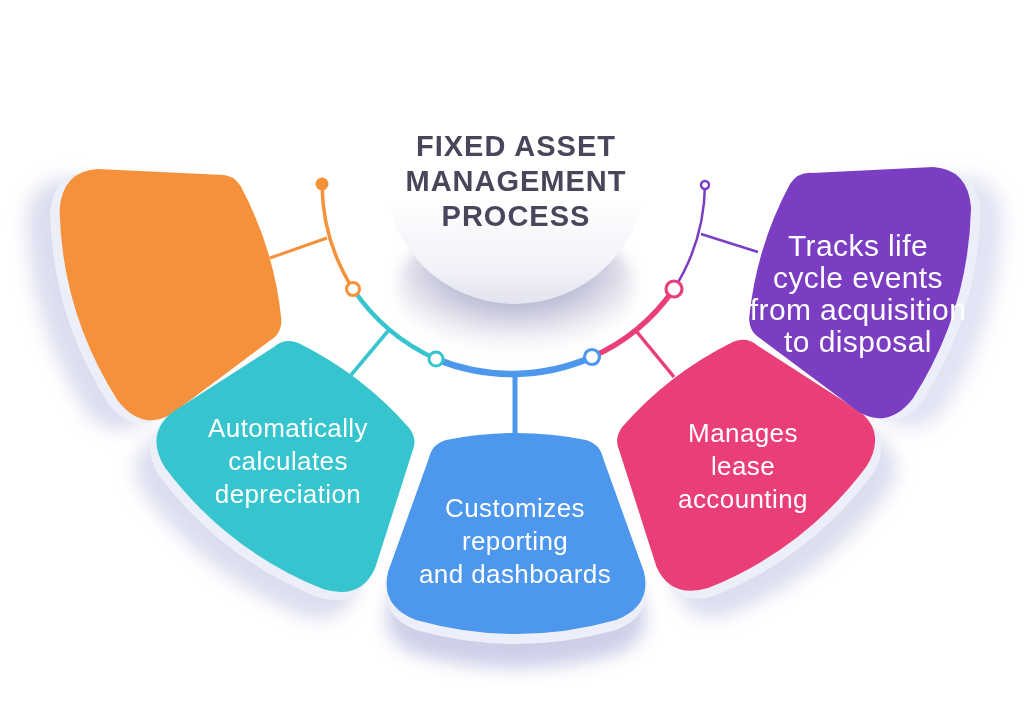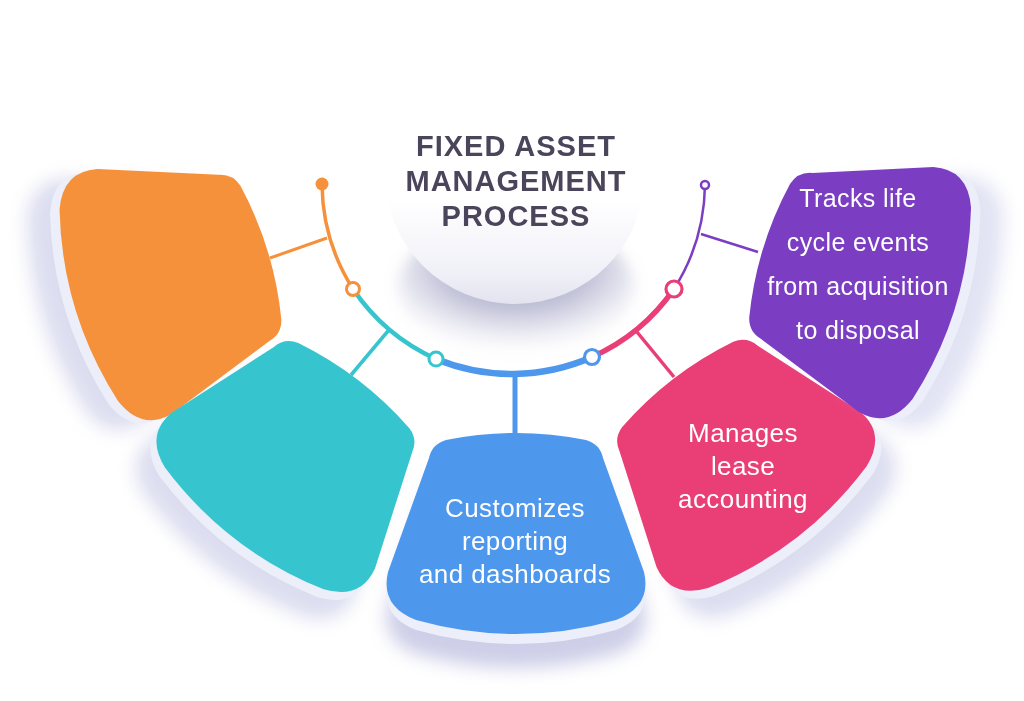--- a/index.html
+++ b/index.html
@@ -114,27 +114,30 @@
       <use href="#petal" transform="translate(0,10)" class="petal-rim" fill="#eceef9"></use>
       <use href="#petal" fill="#7B3EC2"></use>
     </g>
   </svg>
 
   <div class="center-title" style="left:516px; top:167px; width:300px;">FIXED ASSET
 MANAGEMENT
 PROCESS</div>
 
 
+  <div class="petal-label" style="left:288px; top:447px; width:250px;">Automatically
+calculates
+depreciation</div>
 
   <div class="petal-label" style="left:515px; top:527px; width:260px;">Customizes
 reporting
 and dashboards</div>
 
   <div class="petal-label" style="left:743px; top:452px; width:240px;">Manages
 lease
 accounting</div>
 
-  <div class="petal-label" style="left:858px; top:250px; width:250px; font-size:25px; line-height:44px;">Tracks life
+  <div class="petal-label" style="left:858px; top:280px; width:250px; font-size:30px; line-height:32px;">Tracks life
 cycle events
 from acquisition
 to disposal</div>
 
 </div>
 
 </body></html>

